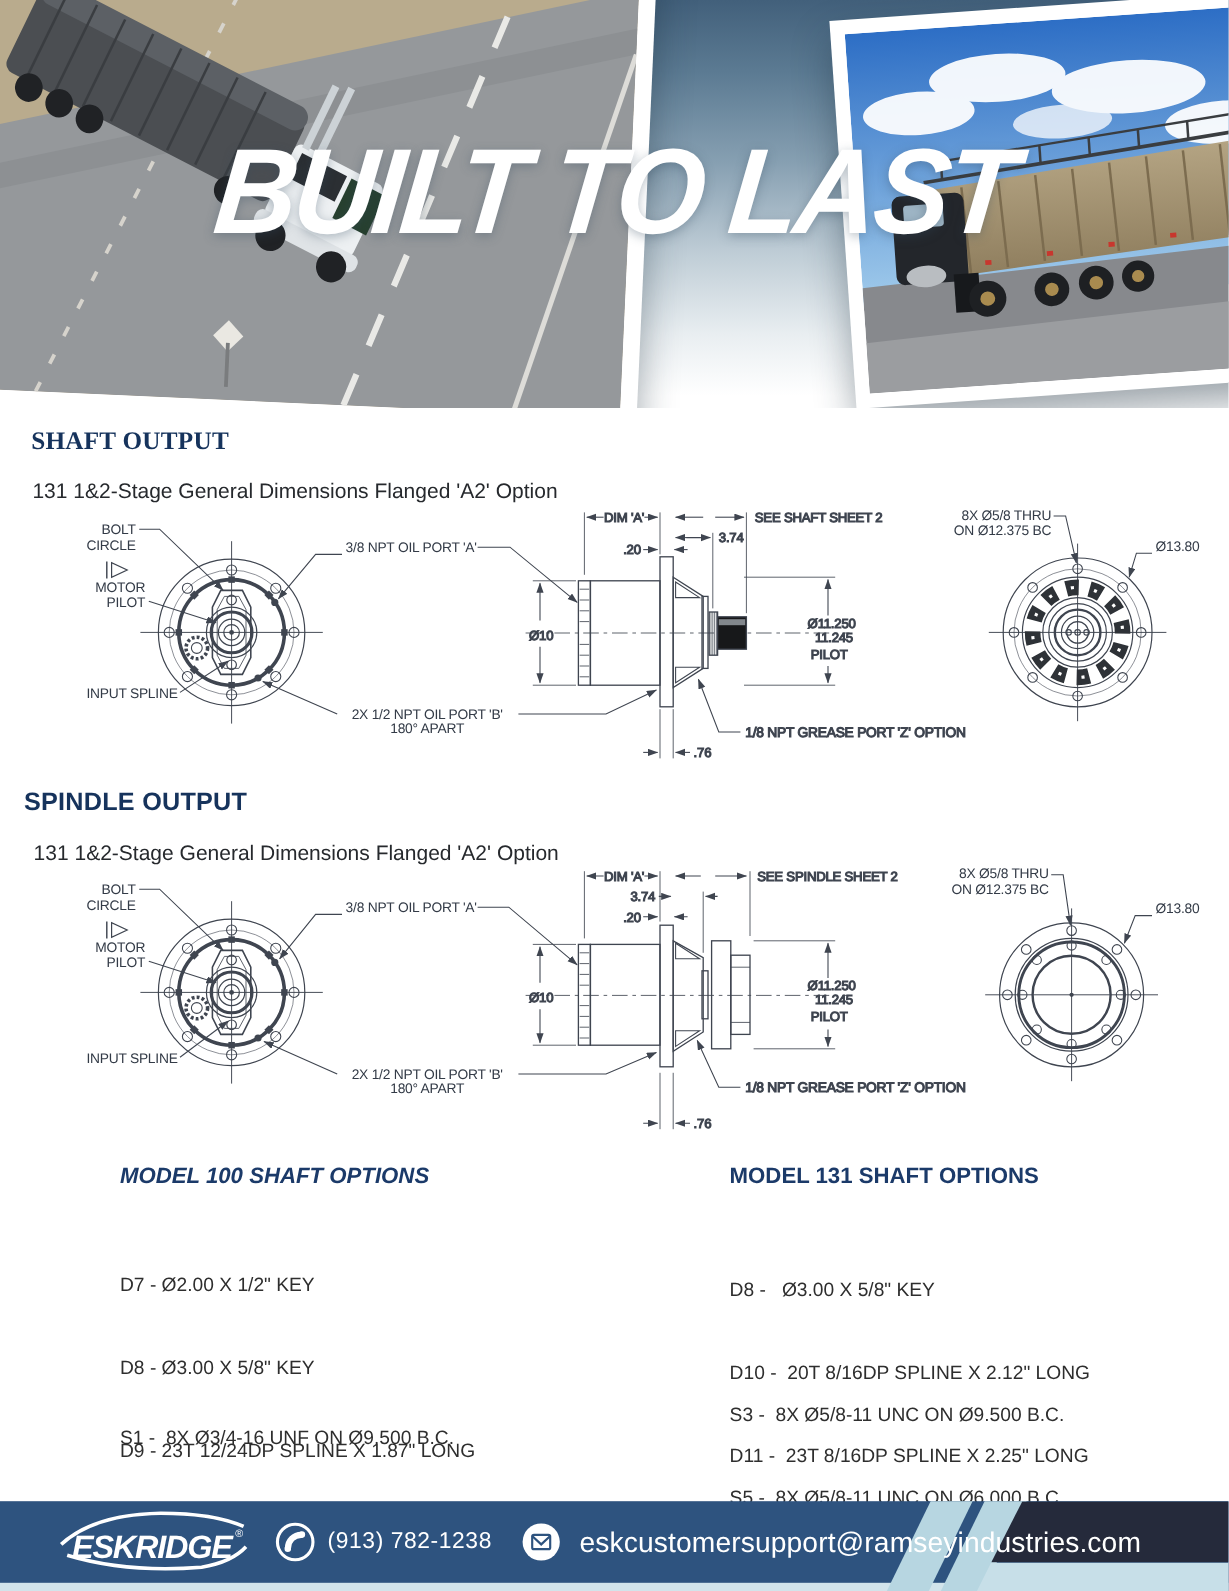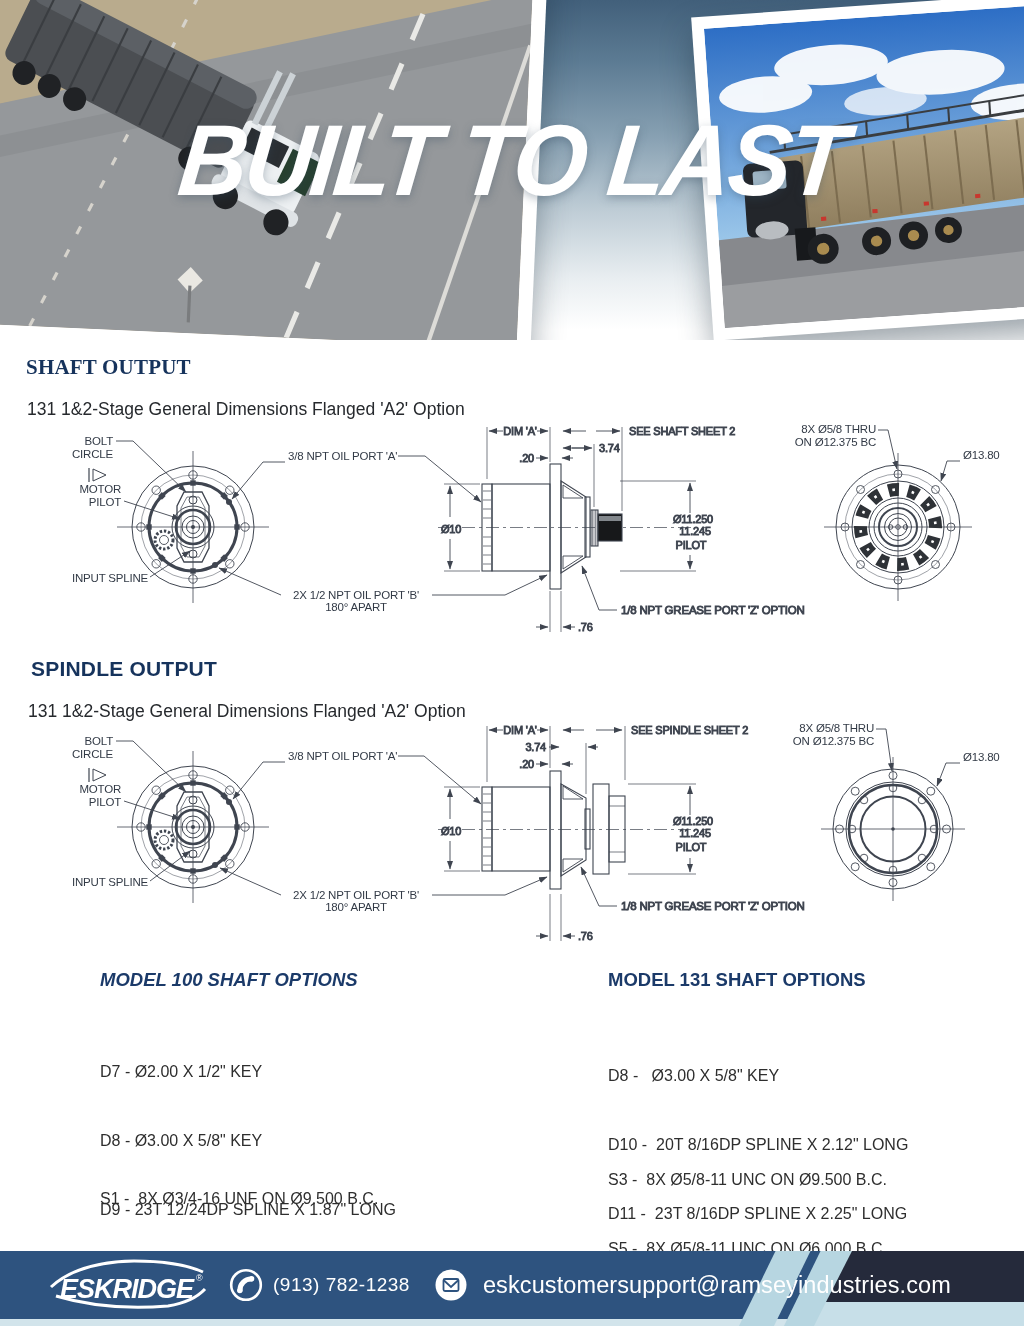--- a/index.html
+++ b/index.html
@@ -13,21 +13,21 @@
   .photo-left{left:-34px;top:-46px;width:545px;height:368px;padding:14px 14px 20px 14px;transform:rotate(2.6deg);}
   .photo-right{left:702px;top:4px;width:352px;height:300px;padding:12px;transform:rotate(-4deg);}
   .scene{display:block;width:100%;height:100%;}
   .hero-title{position:absolute;left:0;right:0;top:106px;z-index:6;text-align:center;
         font-size:95px;font-weight:800;font-style:italic;letter-spacing:-3px;color:#fff;
         transform:skewX(-6deg) scaleY(1.06);text-shadow:0 3px 9px rgba(52,74,94,.35);white-space:nowrap;}
 
   
   .sec-heading{position:absolute;font-size:21px;font-weight:700;color:#16335c;letter-spacing:.2px;}
   #shaft-heading{left:26px;top:355px;font-family:Liberation Serif, serif;}
-  #spindle-heading{left:31px;top:657px;}
+  #spindle-heading{left:20px;top:657px;}
   .drawing-title{position:absolute;font-size:17.5px;font-weight:400;color:#26292d;}
   #shaft-sub{left:27px;top:399px;}
   #spindle-sub{left:28px;top:701px;}
 
   
   svg.drawing{position:absolute;left:0;width:1024px;}
   #drawing1{top:419px;height:236px;}
   #drawing2{top:714px;height:248px;}
   svg.drawing text{font-family:"Liberation Sans",sans-serif;fill:#333b47;}
   .lbl{font-size:11.5px;letter-spacing:-0.2px;}

